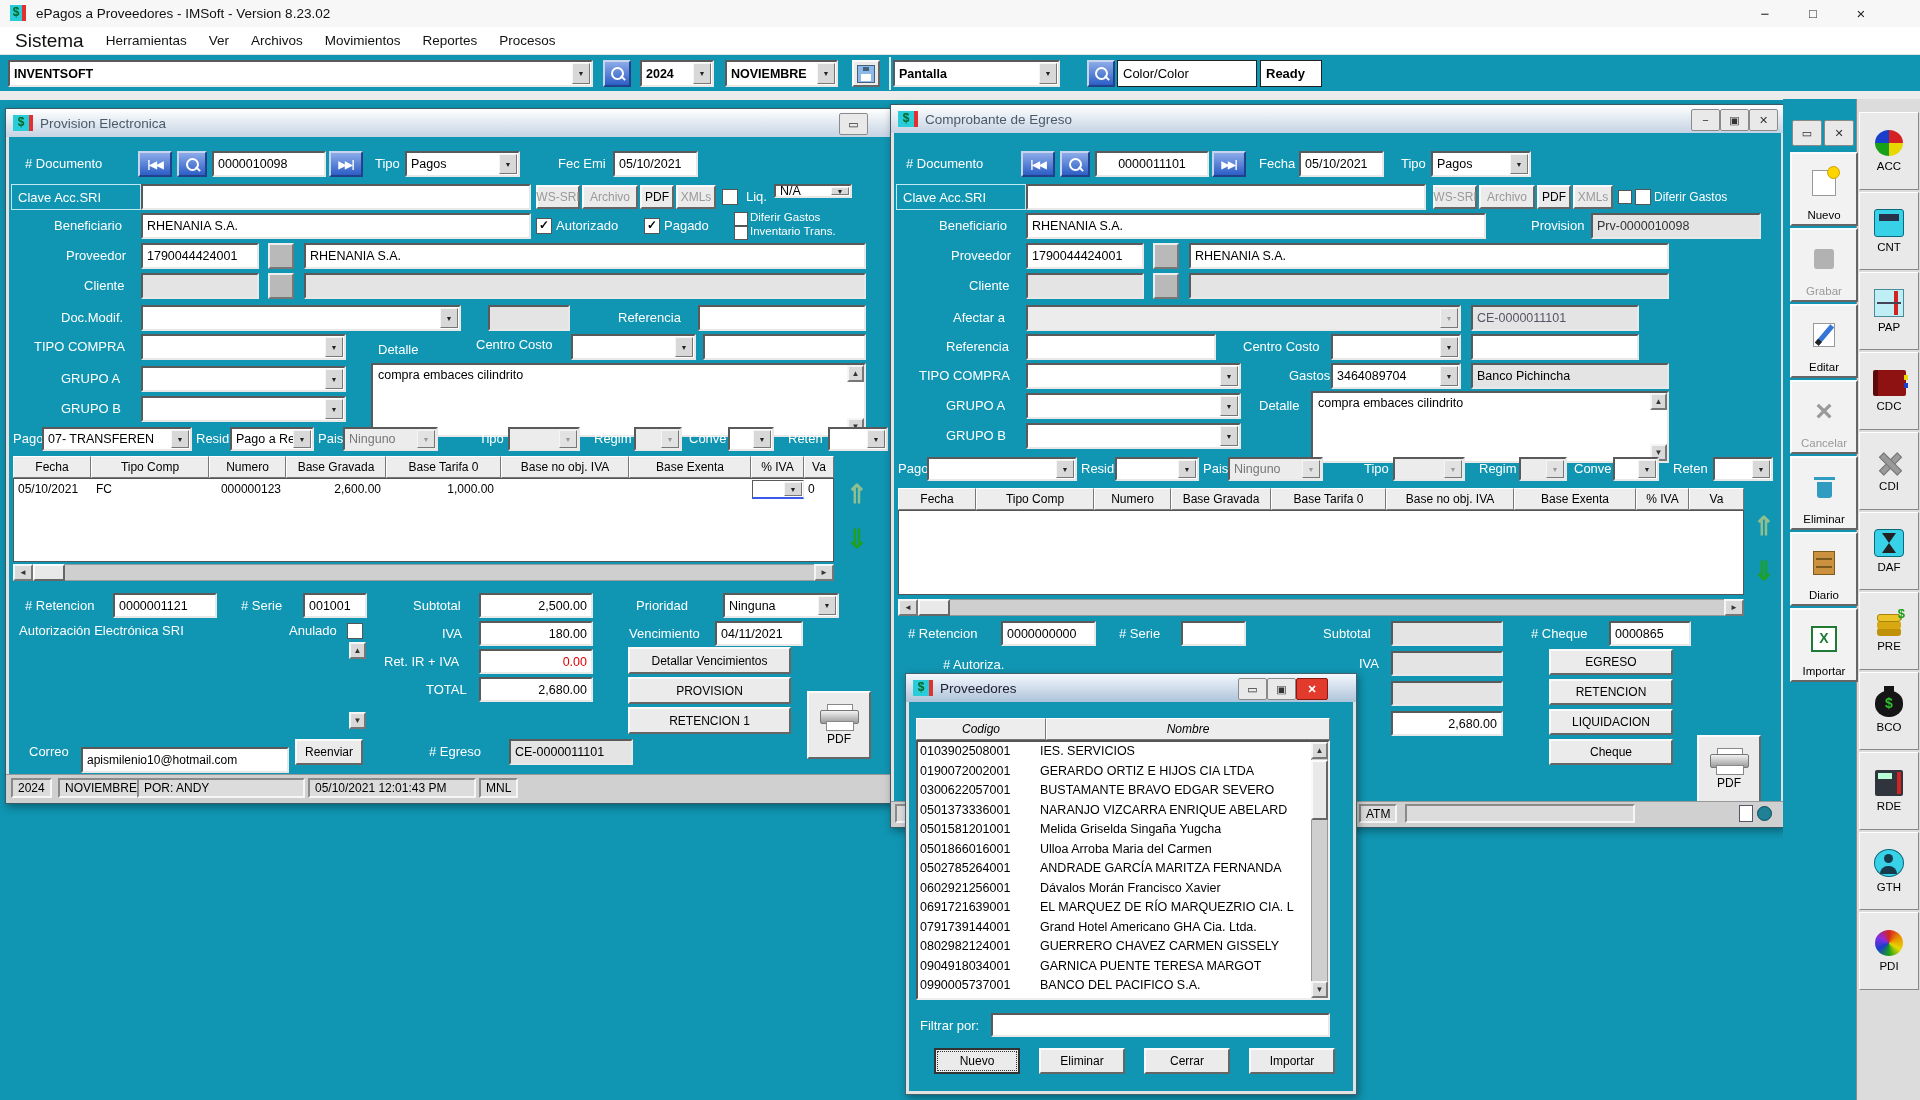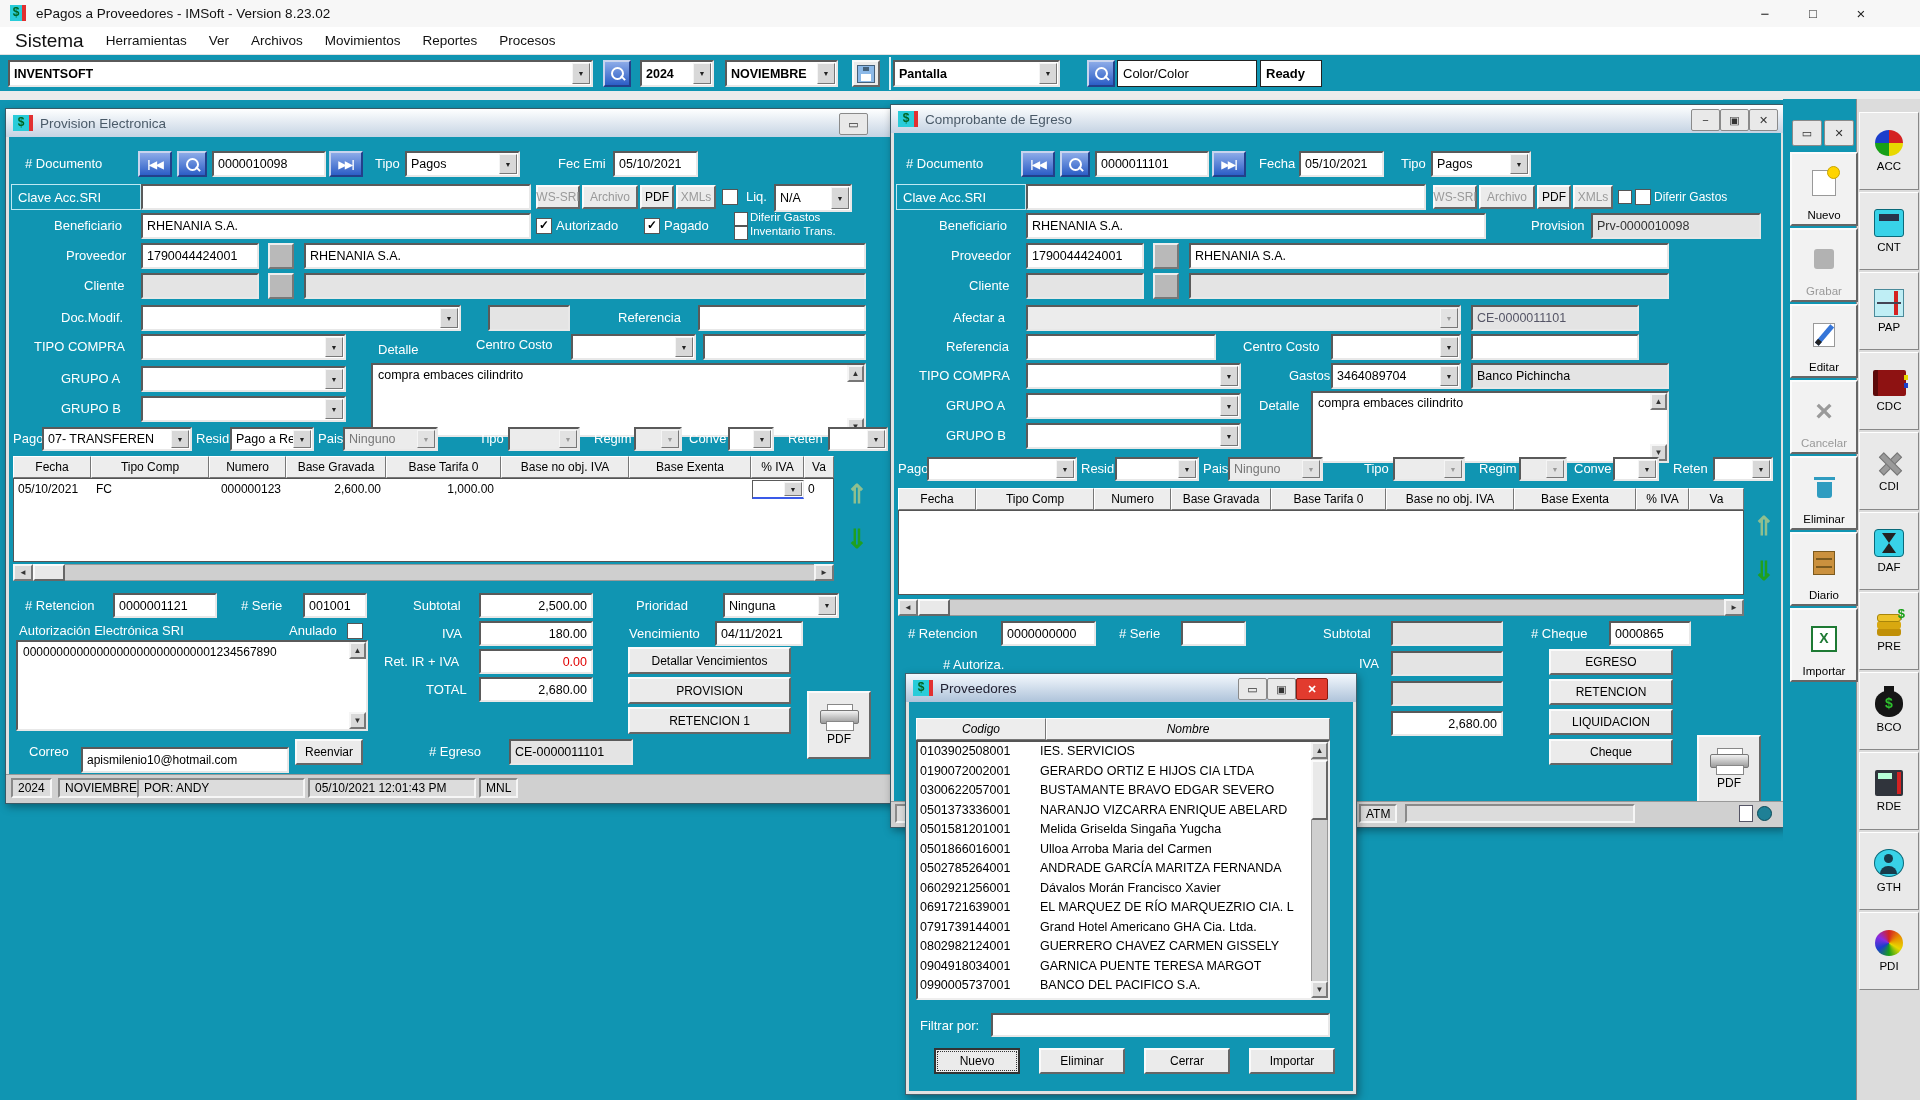--- a/index.html
+++ b/index.html
@@ -187,21 +187,21 @@
   <input class="a I" style="left: 607px; top: 42px; width: 85px; height: 26px;" value="05/10/2021">
 
   <div class="a lblbox" style="left:5px;top:75px;width:130px;height:26px">Clave Acc.SRI</div>
   <input class="a I" style="left: 135px; top: 75px; width: 390px; height: 26px;">
   <div class="a B gray" style="left:530px;top:76px;width:44px;height:24px">WS-SRI</div>
   <div class="a B gray" style="left:576px;top:76px;width:56px;height:24px">Archivo</div>
   <div class="a B" style="left:634px;top:76px;width:34px;height:24px">PDF</div>
   <div class="a B gray" style="left:670px;top:76px;width:40px;height:24px">XMLs</div>
   <span class="K" style="left:716px;top:80px"></span>
   <div class="a L" style="left:740px;top:80px">Liq.</div>
-  <div class="C" style="left:768px;top:75px;width:78px;height:28px">
+  <div class="C" style="left:768px;top:75px;width:78px;height:14px">
       <span>N/A</span>
       <span class="ar"></span>
     </div>
 
   <div class="a L" style="left:48px;top:109px">Beneficiario</div>
   <input class="a I" style="left: 135px; top: 104px; width: 390px; height: 26px;" value="RHENANIA S.A.">
   <span class="K on" style="left:530px;top:109px"></span>
   <div class="a L" style="left:550px;top:109px">Autorizado</div>
   <span class="K on" style="left:638px;top:109px"></span>
   <div class="a L" style="left:658px;top:109px">Pagado</div>
@@ -326,21 +326,20 @@
   <div class="a I num" style="left:473px;top:484px;width:114px;height:25px">2,500.00</div>
   <div class="a L" style="left:630px;top:489px">Prioridad</div>
   <div class="C" style="left:717px;top:484px;width:116px;height:25px">
       <span>Ninguna</span>
       <span class="ar"></span>
     </div>
 
   <div class="a L" style="left:13px;top:514px">Autorización Electrónica SRI</div>
   <div class="a L" style="left:283px;top:514px">Anulado</div>
   <span class="K" style="left:341px;top:514px"></span>
-  <div class="a I" style="left:10px;top:531px;width:352px;height:91px;align-items:flex-start;padding:3px 20px 3px 5px;font-size:12px;word-break:break-all;white-space:normal">00000000000000000000000000001234567890</div>
   <div class="sc" style="left:343px;top:533px;width:17px;height:17px">▲</div>
   <div class="sc" style="left:343px;top:603px;width:17px;height:17px">▼</div>
 
   <div class="a L" style="left:436px;top:517px">IVA</div>
   <div class="a I num" style="left:473px;top:512px;width:114px;height:25px">180.00</div>
   <div class="a L" style="left:623px;top:517px">Vencimiento</div>
   <input class="a I" style="left: 709px; top: 512px; width: 88px; height: 25px;" value="04/11/2021">
 
   <div class="a L" style="left:378px;top:545px">Ret. IR + IVA</div>
   <div class="a I num" style="left:473px;top:540px;width:114px;height:25px;color:#e00000">0.00</div>
@@ -382,21 +381,21 @@
   </div>
   <div class="wbtn" style="left:800px">−</div>
   <div class="wbtn" style="left:829px">▣</div>
   <div class="wbtn" style="left:858px">✕</div>
 
   <div class="a L" style="left:15px;top:51px"># Documento</div>
   <div class="a N" style="left:130px;top:46px;width:34px;height:26px">|◀◀</div>
   <div class="a N" style="left:169px;top:46px;width:30px;height:26px">
       <span class="mag"></span>
     </div>
-  <input class="a I" style="left: 204px; top: 46px; width: 114px; height: 26px;" value="0000011101">
+  <input class="a I" style="left: 204px; top: 46px; width: 114px; height: 26px; text-align: center;" value="0000011101">
   <div class="a N" style="left:321px;top:46px;width:34px;height:26px">▶▶|</div>
   <div class="a L" style="left:368px;top:51px">Fecha</div>
   <input class="a I" style="left: 408px; top: 46px; width: 85px; height: 26px;" value="05/10/2021">
   <div class="a L" style="left:510px;top:51px">Tipo</div>
   <div class="C" style="left:540px;top:46px;width:100px;height:26px">
       <span>Pagos</span>
       <span class="ar"></span>
     </div>
 
   <div class="a lblbox" style="left:5px;top:79px;width:130px;height:26px">Clave Acc.SRI</div>

